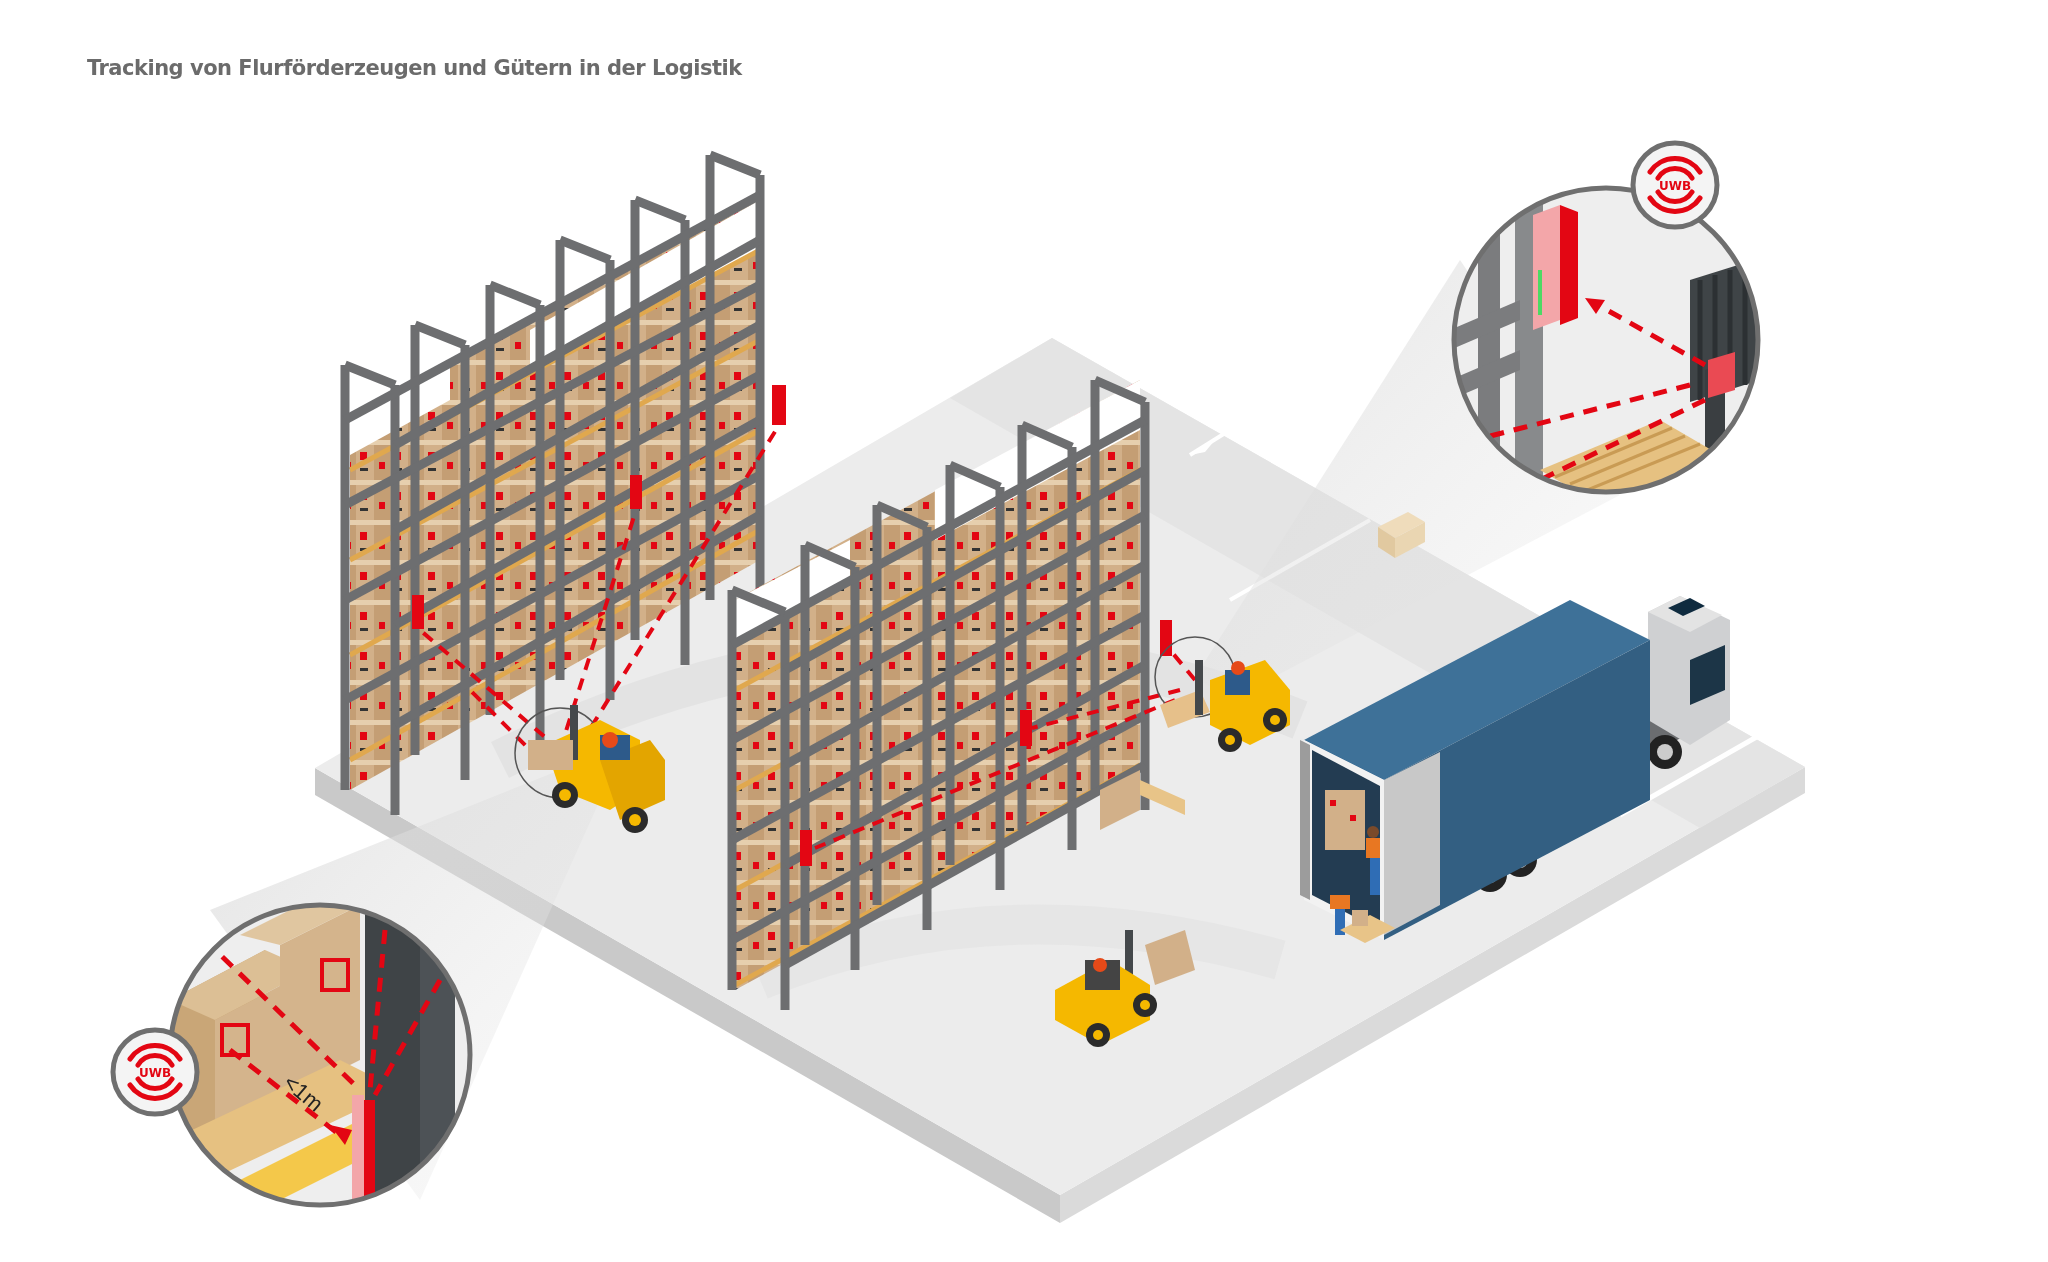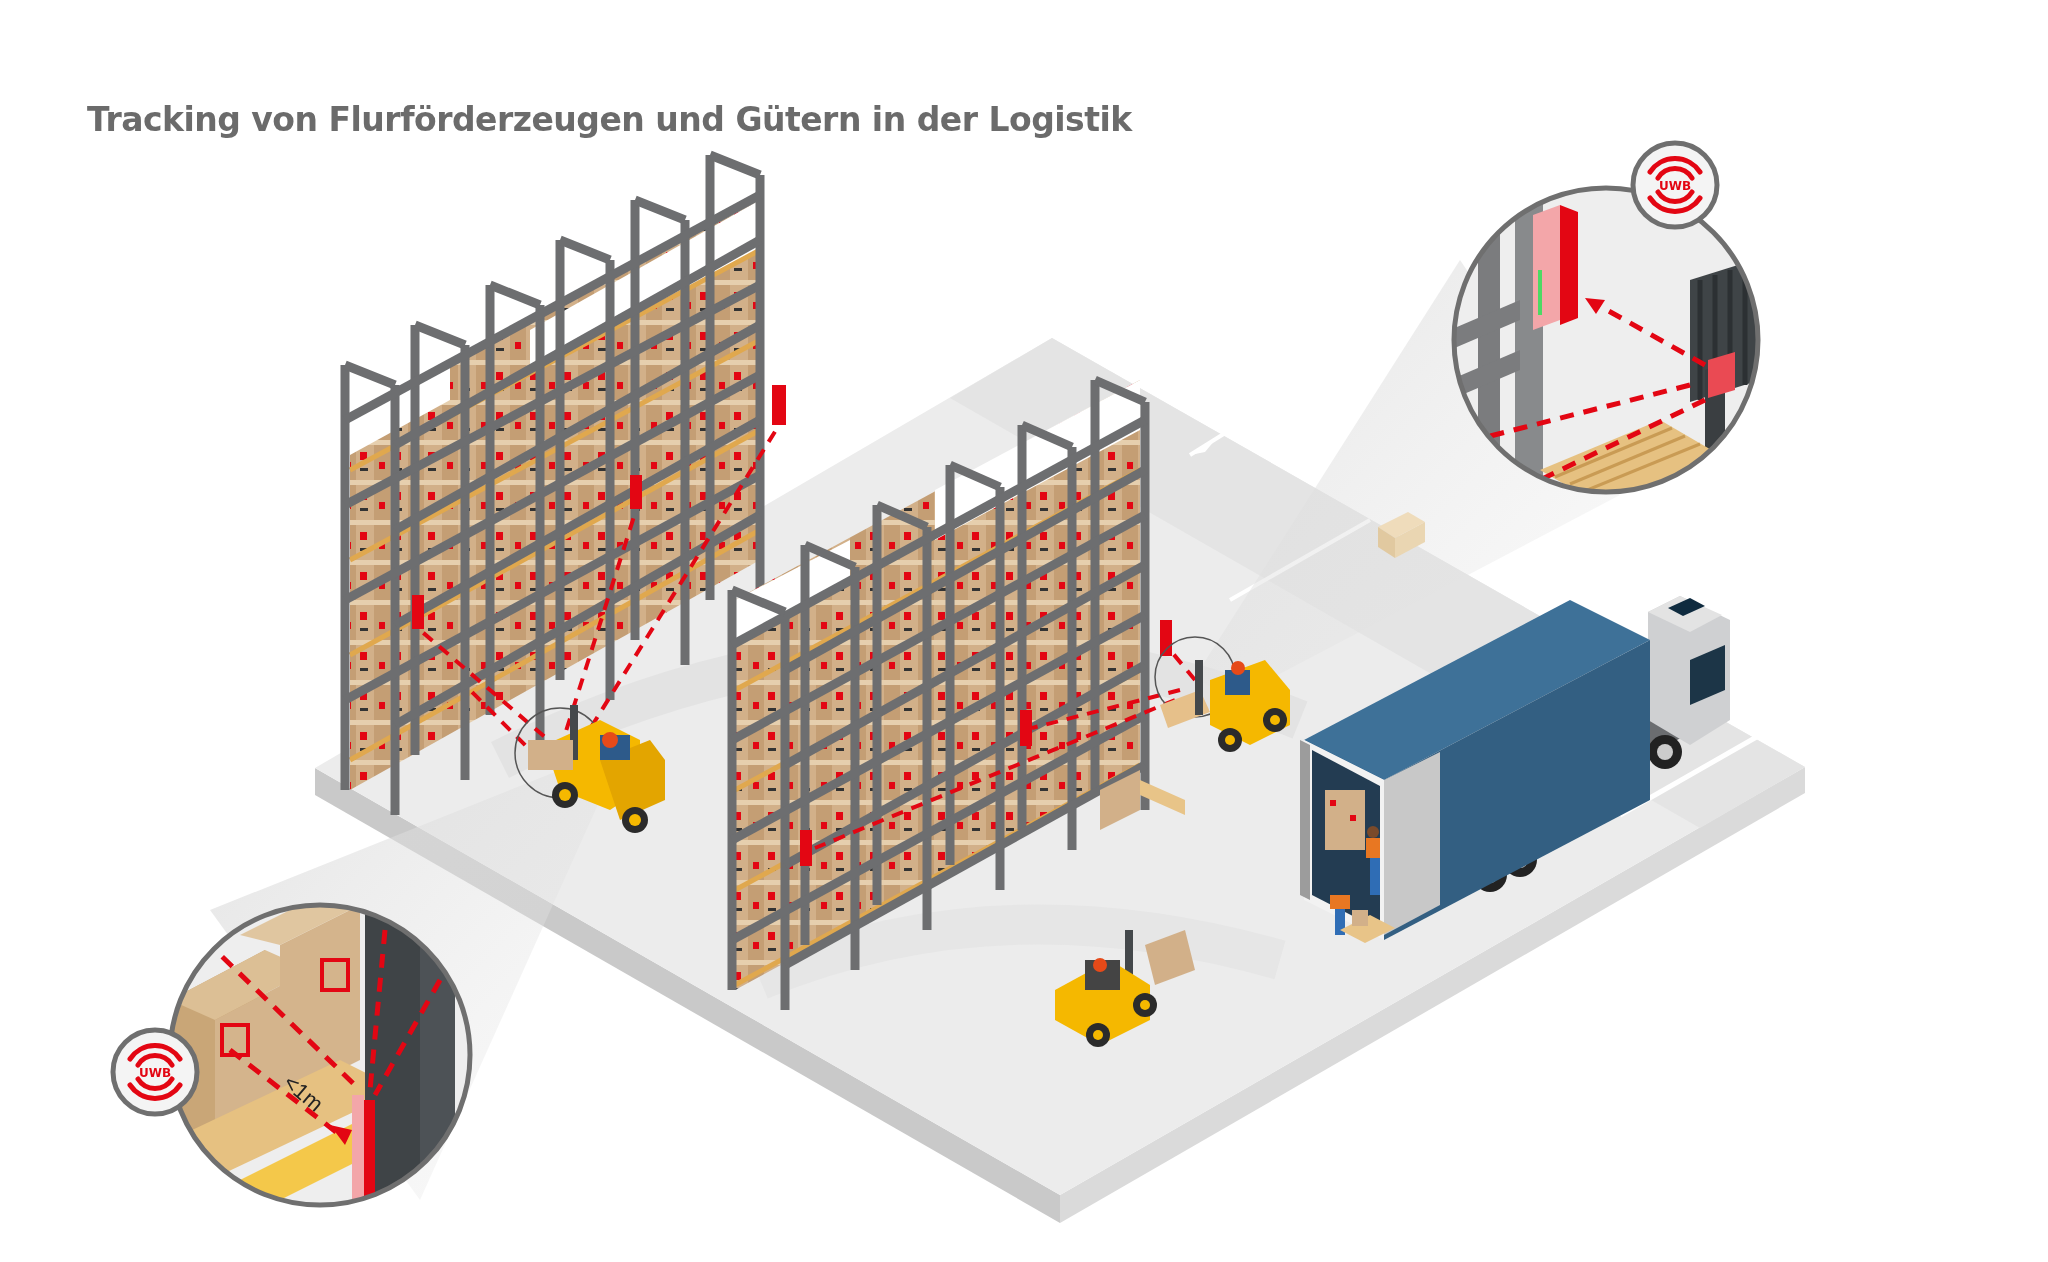--- a/index.html
+++ b/index.html
@@ -1,17 +1,17 @@
 <!DOCTYPE html>
 <html><head>
 <meta charset="utf-8">
 <style>
   html, body { margin:0; padding:0; background:#ffffff; }
   body { width:2048px; height:1262px; position:relative; overflow:hidden; font-family:"Liberation Sans", sans-serif; }
-  .title { position:absolute; left:87px; top:56px; font-family:"DejaVu Sans", sans-serif; font-weight:bold; font-size:33px; color:#6b6b6b; letter-spacing:-0.5px; white-space:nowrap;margin-top:44px; }
+  .title { position:absolute; left:87px; top:56px; font-family:"DejaVu Sans", sans-serif; font-weight:bold; font-size:21px; color:#6b6b6b; letter-spacing:-0.5px; white-space:nowrap; }
   svg.scene { position:absolute; left:0; top:0; }
   .uwb-label { font-family:"DejaVu Sans", sans-serif; font-weight:bold; }
 </style>
 </head>
 <body>
 
 <div class="title">Tracking von Flurförderzeugen und Gütern in der Logistik</div>
 
 <svg class="scene" width="2048" height="1262" viewBox="0 0 2048 1262" xmlns="http://www.w3.org/2000/svg">
   <defs>

